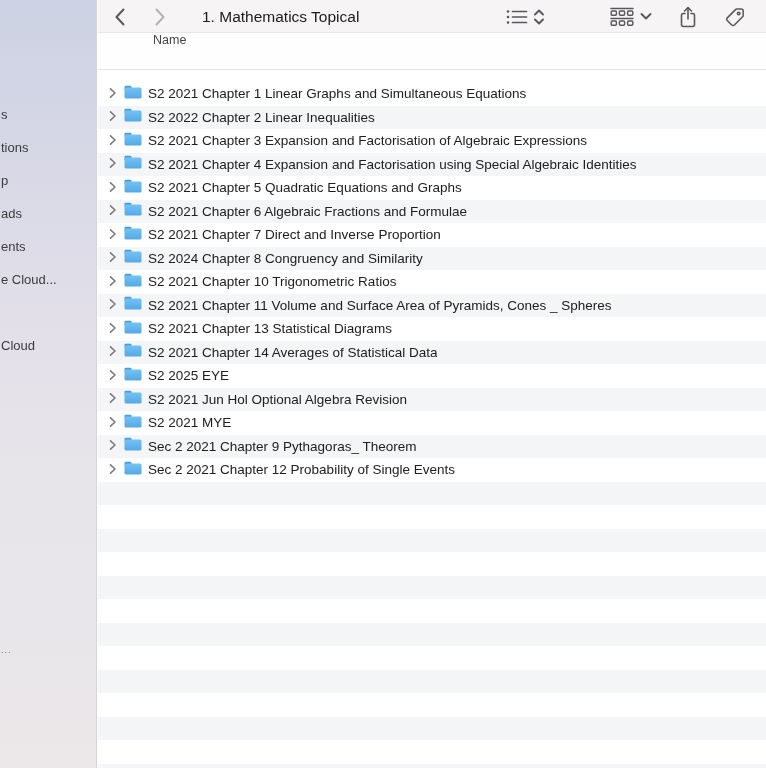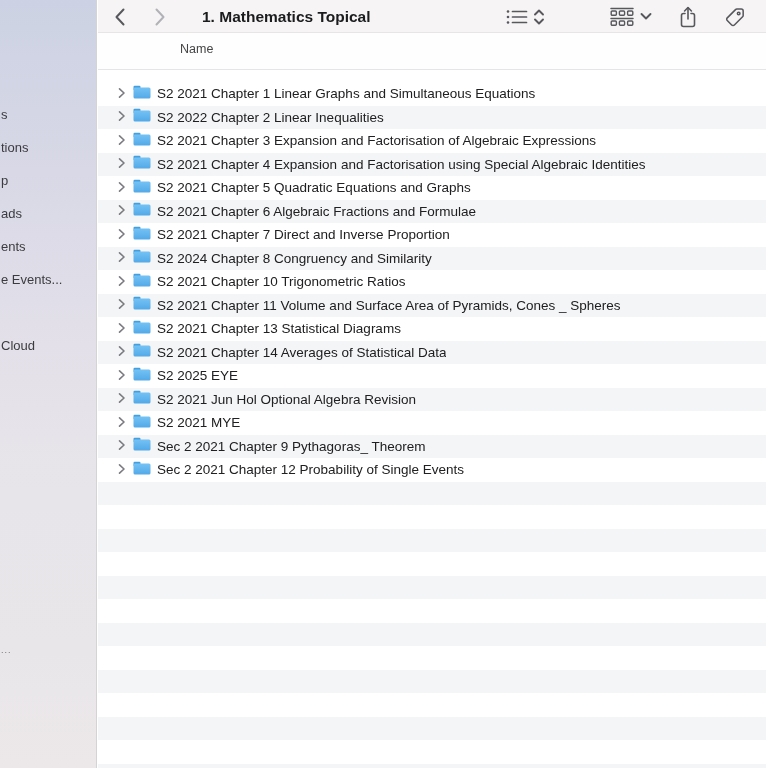--- a/index.html
+++ b/index.html
@@ -26,44 +26,44 @@
   
   .content { position:absolute; left:98px; top:0; width:668px; height:768px; background:#fff; }
 
   
   .toolbar {
     position:relative; height:33px; background:#f6f4f5; border-bottom:1px solid #e7e5e6;
   }
   .tb { position:absolute; top:0; height:33px; display:flex; align-items:center; background:none; border:none; cursor:default; }
   .nav-back    { left:16px; }
   .nav-forward { left:56px; }
-  .win-title   { left:104px; font-size:15.5px; font-weight:700; color:#1b1b1d; line-height:33px; white-space:nowrap; }
+  .win-title   { left:104px; font-size:15.5px; font-weight:400; color:#1b1b1d; line-height:33px; white-space:nowrap; }
   .ctl-view    { left:408px; gap:5px; }
   .ctl-group   { left:512px; gap:6px; }
   .ctl-share   { left:579px; }
   .ctl-tag     { left:626px; }
   .tb svg { display:block; }
 
   
   .colheader {
     height:37px; background:#fefefe; border-bottom:1px solid #e5e5e7;
-    display:flex; align-items:center;padding-left:27px;
+    display:flex; align-items:flex-start;
   }
   .colheader span {
     display:block; padding:0 0 5px 55px; font-size:12.5px; font-weight:500; color:#454547;
   }
 
   
   .rows-wrap { position:relative; height:698px; background:#fff; }
   .rows {
     position:absolute; left:0; top:12px; width:100%; height:686px;
     background:repeating-linear-gradient(180deg, #ffffff 0px, #ffffff 23.5px, #f4f5f6 23.5px, #f4f5f6 47px);
   }
   .row {
-    height:23.5px; display:flex; align-items:center; padding-left:20px;
+    height:23.5px; display:flex; align-items:center; padding-left:11px;
   }
   .row .disclosure { width:8px; margin-right:7px; flex:none; }
   .row .foldericon { width:18px; margin-right:6px; flex:none; }
   .row .label {
     font-size:13.5px; color:#202022; white-space:nowrap; overflow:hidden;
   }
 </style>
 </head>
 <body>
 
@@ -75,21 +75,21 @@
         <div class="side-item">s</div>
 
         <div class="side-item">tions</div>
 
         <div class="side-item">p</div>
 
         <div class="side-item">ads</div>
 
         <div class="side-item">ents</div>
 
-        <div class="side-item">e Events...</div>
+        <div class="side-item">e Cloud...</div>
 
         <div class="side-item"></div>
 
         <div class="side-item">Cloud</div>
       </div>
     <div class="sidebar-footer">...</div>
   </aside>
 
   <main class="content">
 

